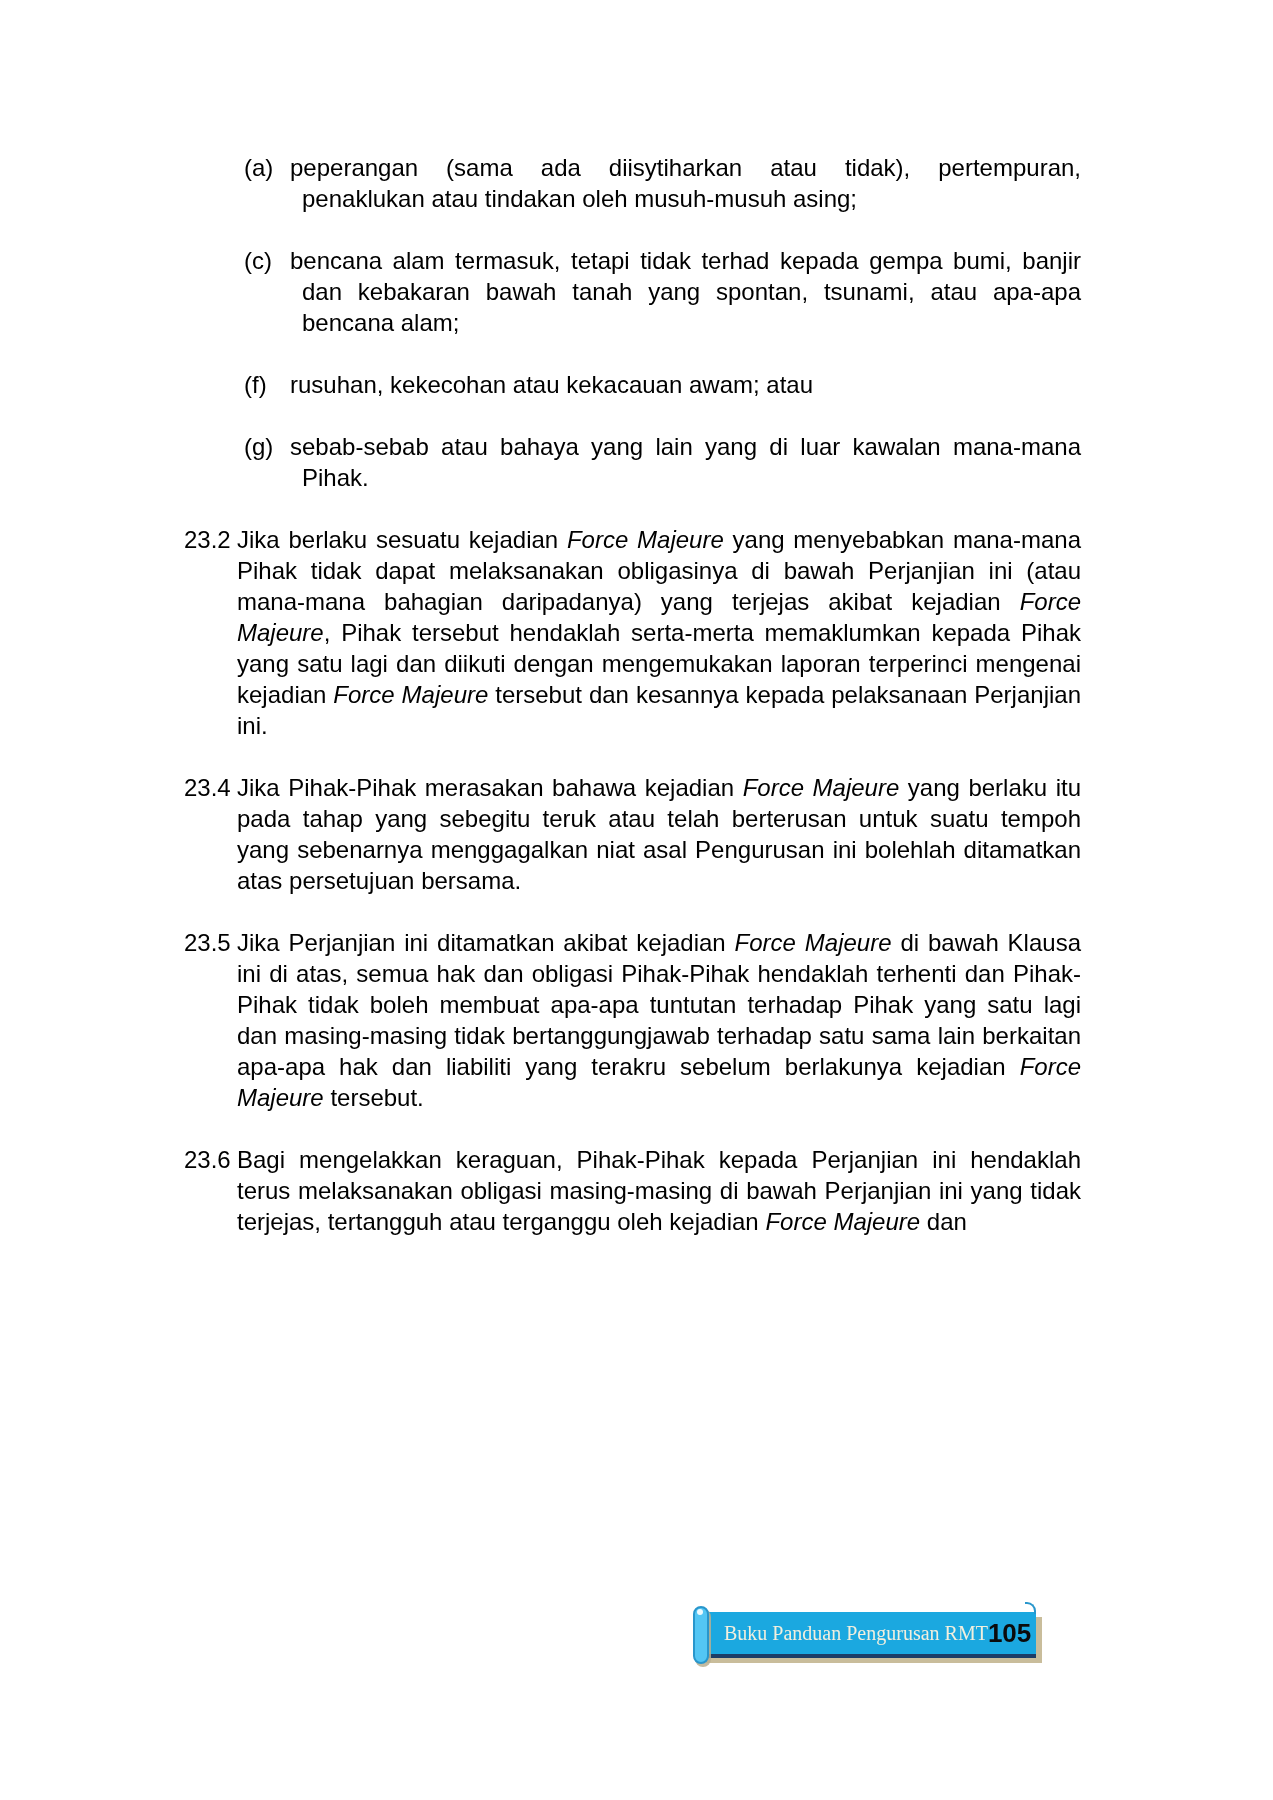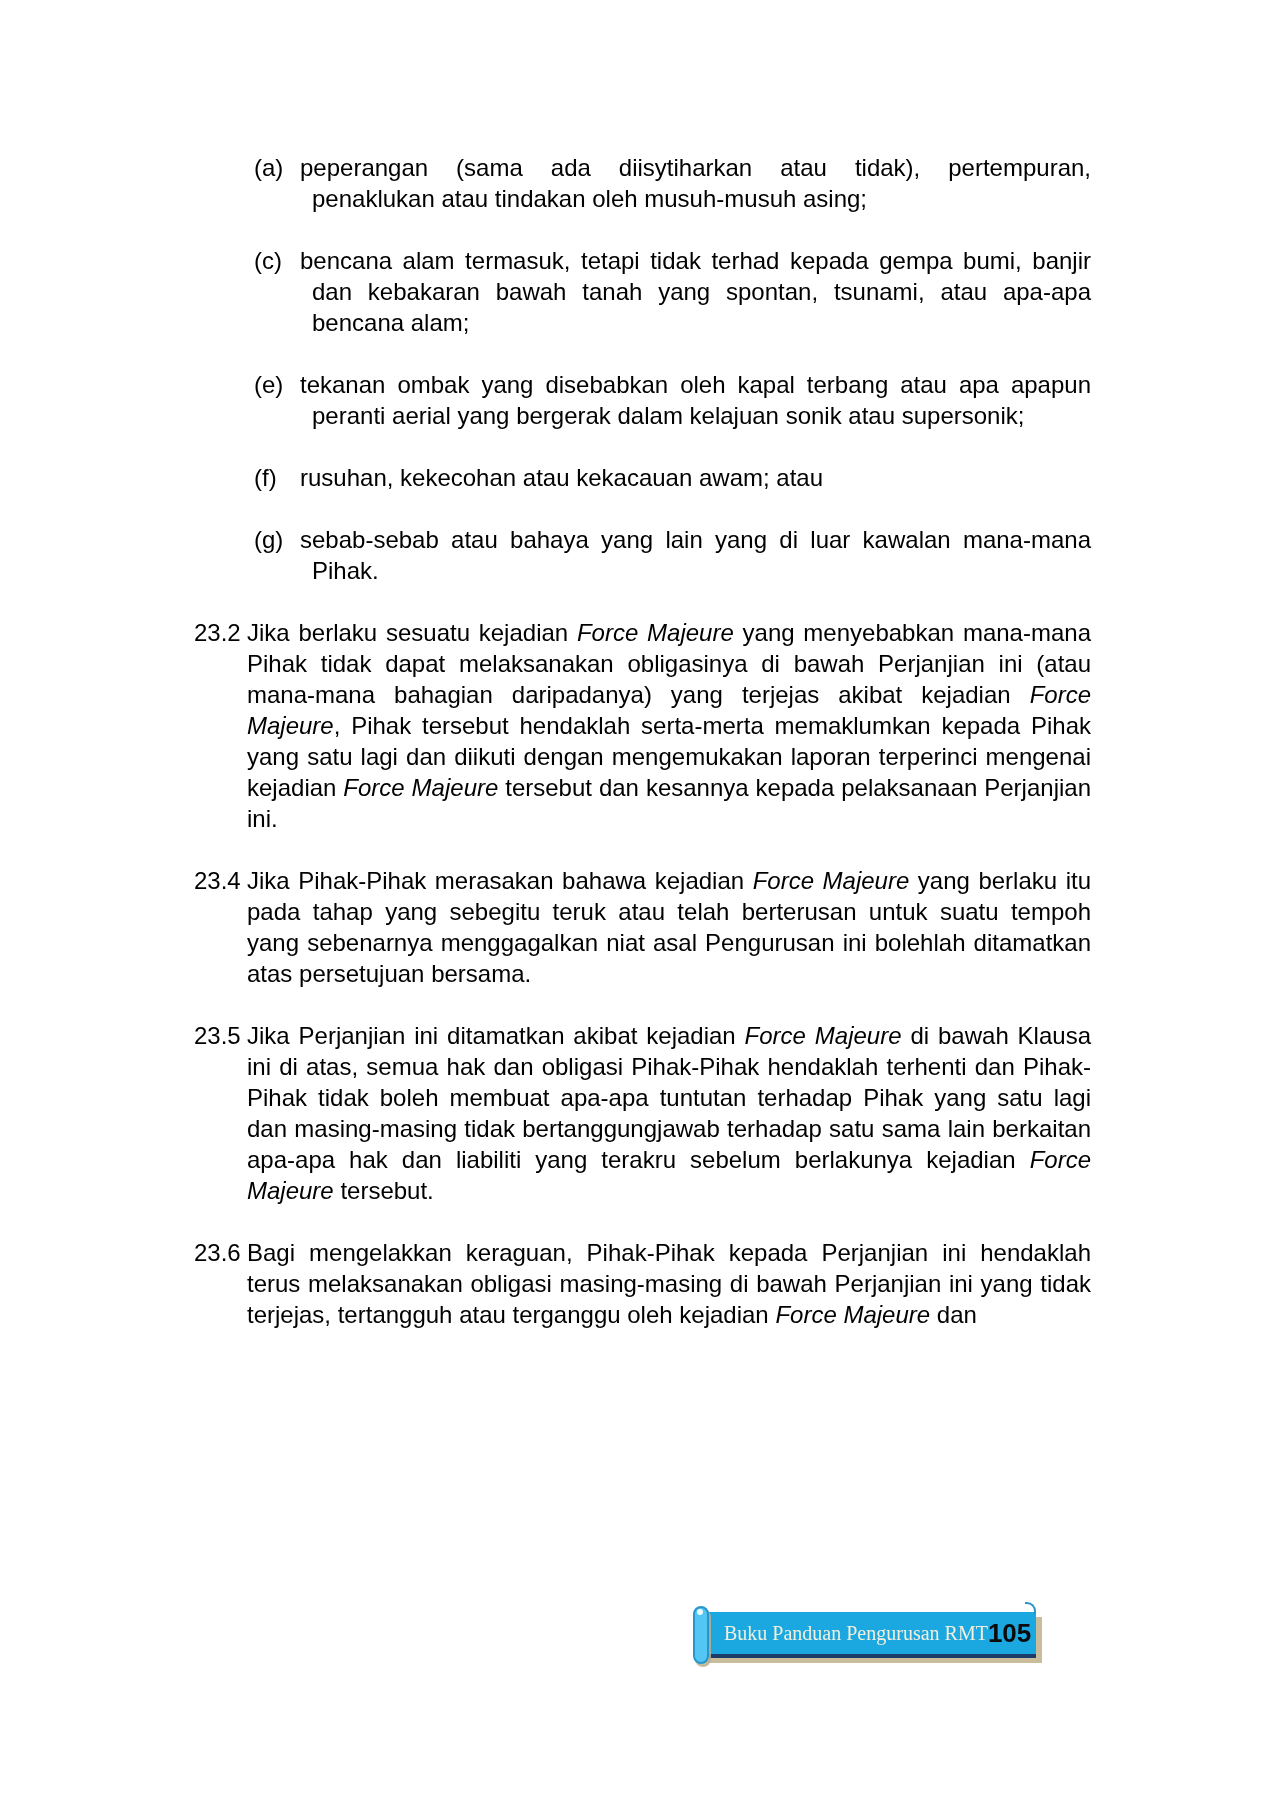--- a/index.html
+++ b/index.html
@@ -1,21 +1,21 @@
 <!DOCTYPE html>
 <html><head>
 <meta charset="utf-8">
 <style>
   html,body{margin:0;padding:0;}
   body{
     width:1273px;height:1800px;position:relative;background:#ffffff;
     font-family:"Liberation Sans","DejaVu Sans",sans-serif;
     font-size:24px;line-height:31px;color:#000;overflow:hidden;
   }
-  .content{position:absolute;left:194px;top:152px;width:897px;}
+  .content{position:absolute;left:184px;top:152px;width:897px;}
   p.block{margin:0 0 31px;text-align:justify;}
   p.lettered{margin-left:60px;padding-left:58px;text-indent:-58px;}
   p.lettered .lbl{display:inline-block;width:46px;text-indent:0;}
   p.clause{padding-left:53px;text-indent:-53px;}
   p.clause .lbl{display:inline-block;width:53px;text-indent:0;}
   .it{font-style:italic;}
 
   
   .footer-wrap{position:absolute;left:700px;top:1612px;width:336px;height:46px;text-decoration:underline;}
   .banner{
@@ -48,21 +48,20 @@
   }
 </style>
 </head>
 <body>
 
 <div class="page">
   <main class="content">
     <section id="lettered-list">
         <p class="block lettered"><span class="lbl">(a)</span><span>peperangan (sama ada diisytiharkan atau tidak), pertempuran, penaklukan atau tindakan oleh musuh-musuh asing;</span></p>
         <p class="block lettered"><span class="lbl">(c)</span><span>bencana alam termasuk, tetapi tidak terhad kepada gempa bumi, banjir dan kebakaran bawah tanah yang spontan, tsunami, atau apa-apa bencana alam;</span></p>
-        <p class="block lettered"><span class="lbl">(e)</span><span>tekanan ombak yang disebabkan oleh kapal terbang atau apa apapun peranti aerial yang bergerak dalam kelajuan sonik atau  supersonik;</span></p>
         <p class="block lettered"><span class="lbl">(f)</span><span>rusuhan, kekecohan atau kekacauan awam; atau</span></p>
         <p class="block lettered"><span class="lbl">(g)</span><span>sebab-sebab atau bahaya yang lain yang di luar kawalan mana-mana Pihak.</span></p>
       </section>
     <section id="clause-list">
         <p class="block clause"><span class="lbl">23.2</span><span>Jika berlaku sesuatu kejadian </span><span class="it">Force Majeure</span><span> yang menyebabkan mana-mana Pihak tidak dapat melaksanakan obligasinya di bawah Perjanjian ini (atau mana-mana bahagian daripadanya) yang terjejas akibat kejadian </span><span class="it">Force Majeure</span><span>, Pihak tersebut hendaklah serta-merta memaklumkan kepada Pihak yang satu lagi dan diikuti dengan mengemukakan laporan terperinci mengenai kejadian </span><span class="it">Force Majeure</span><span> tersebut dan kesannya kepada pelaksanaan Perjanjian ini.</span></p>
         <p class="block clause"><span class="lbl">23.4</span><span>Jika Pihak-Pihak merasakan bahawa kejadian </span><span class="it">Force Majeure</span><span> yang berlaku itu pada tahap yang sebegitu teruk atau telah berterusan untuk suatu tempoh yang sebenarnya menggagalkan niat asal Pengurusan ini bolehlah ditamatkan atas persetujuan bersama.</span></p>
         <p class="block clause"><span class="lbl">23.5</span><span>Jika Perjanjian ini ditamatkan akibat kejadian </span><span class="it">Force Majeure</span><span> di bawah Klausa ini di atas, semua hak dan obligasi Pihak-Pihak hendaklah terhenti dan Pihak-Pihak tidak boleh membuat apa-apa tuntutan terhadap Pihak yang satu lagi dan masing-masing tidak bertanggungjawab terhadap satu sama lain berkaitan apa-apa hak dan liabiliti yang terakru sebelum berlakunya kejadian </span><span class="it">Force Majeure</span><span> tersebut.</span></p>
         <p class="block clause"><span class="lbl">23.6</span><span>Bagi mengelakkan keraguan, Pihak-Pihak kepada Perjanjian ini hendaklah terus melaksanakan obligasi masing-masing di bawah Perjanjian ini yang tidak terjejas, tertangguh atau terganggu oleh kejadian </span><span class="it">Force Majeure</span><span> dan</span></p>
       </section>
   </main>

